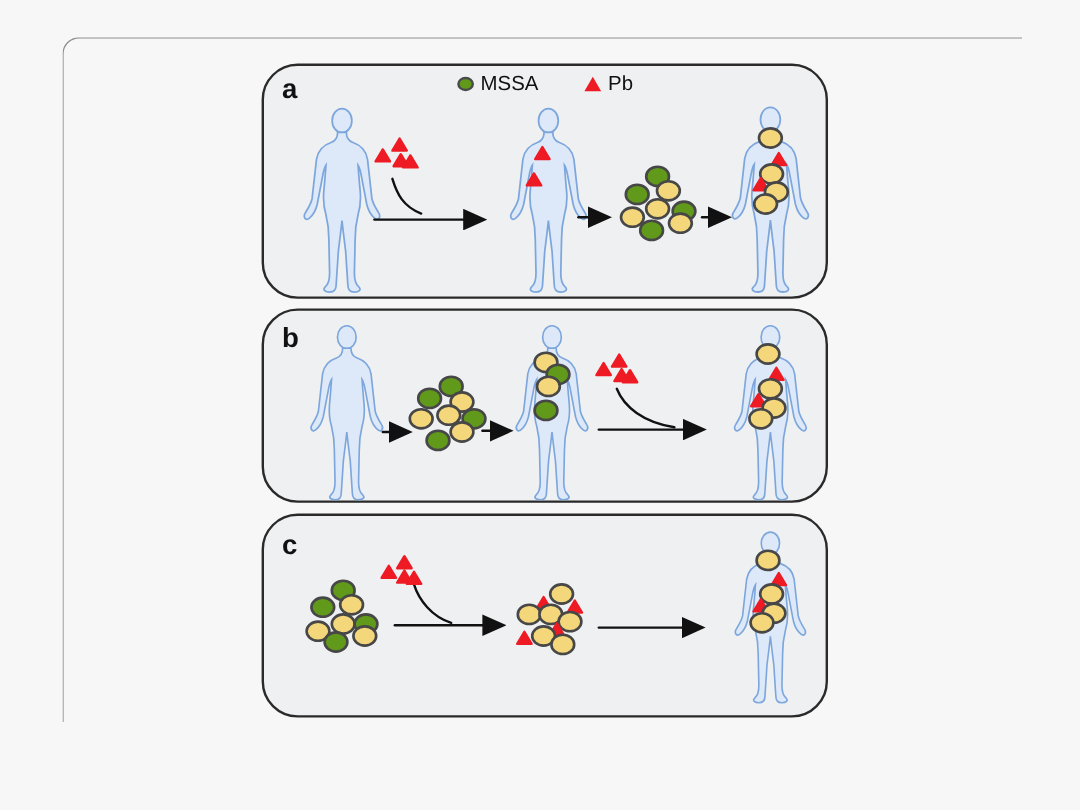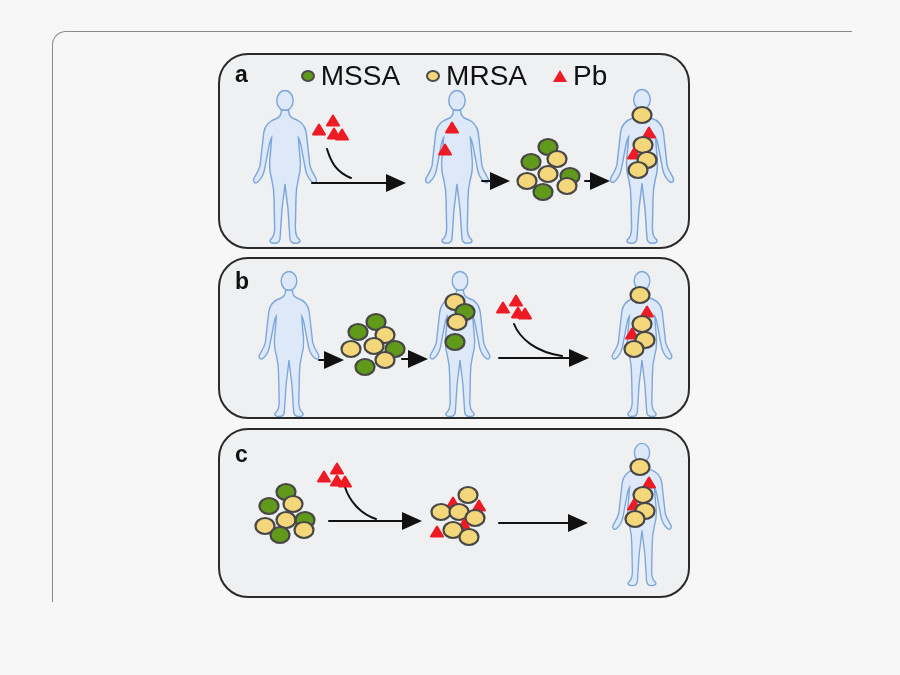--- a/index.html
+++ b/index.html
@@ -22,22 +22,22 @@
   #panel-b{top:257px;height:162px;}
   #panel-c{top:428px;height:170px;}
   .panel-label{
     position:absolute;left:15px;top:7px;
     font-weight:bold;font-size:23px;color:#111;line-height:1.1;
   }
   #panel-b .panel-label{top:10px;}
   #panel-c .panel-label{top:12px;}
   .legend{
     position:absolute;left:0;right:0;top:5px;
-    display:flex;justify-content:center;align-items:center;gap:26px;
-    font-size:28px;color:#111;
+    display:flex;justify-content:center;align-items:center;gap:38px;
+    font-size:17px;color:#111;
   }
   .leg-item{display:flex;align-items:center;gap:6px;}
   .leg-dot{width:14px;height:12px;border-radius:50%;border:2px solid #4a4a4a;display:inline-block;box-sizing:border-box;}
   .leg-dot.green{background:#61991b;}
   .leg-dot.yellow{background:#f5d77b;}
   .leg-tri{
     width:0;height:0;display:inline-block;
     border-left:7px solid transparent;border-right:7px solid transparent;
     border-bottom:12px solid #ee1b24;
   }
@@ -65,24 +65,20 @@
 </svg>
 
 <div class="outer-frame"></div>
 
 <div class="panel" id="panel-a">
   <span class="panel-label">a</span>
   <div class="legend">
     <span class="leg-item">
       <span class="leg-dot green"></span>
       <span>MSSA</span>
-    </span>
-    <span class="leg-item">
-      <span class="leg-dot yellow"></span>
-      <span>MRSA</span>
     </span>
     <span class="leg-item">
       <span class="leg-tri"></span>
       <span>Pb</span>
     </span>
   </div>
   <svg class="art" viewBox="0 0 468 192">
       <use href="#person-g" transform="translate(28.53846153846154,34) scale(0.6076923076923076)"></use>
       <use href="#person-g" transform="translate(200.53846153846155,34) scale(0.6076923076923076)"></use>
       <use href="#person-g" transform="translate(385.3076923076923,33) scale(0.6115384615384616)"></use>

